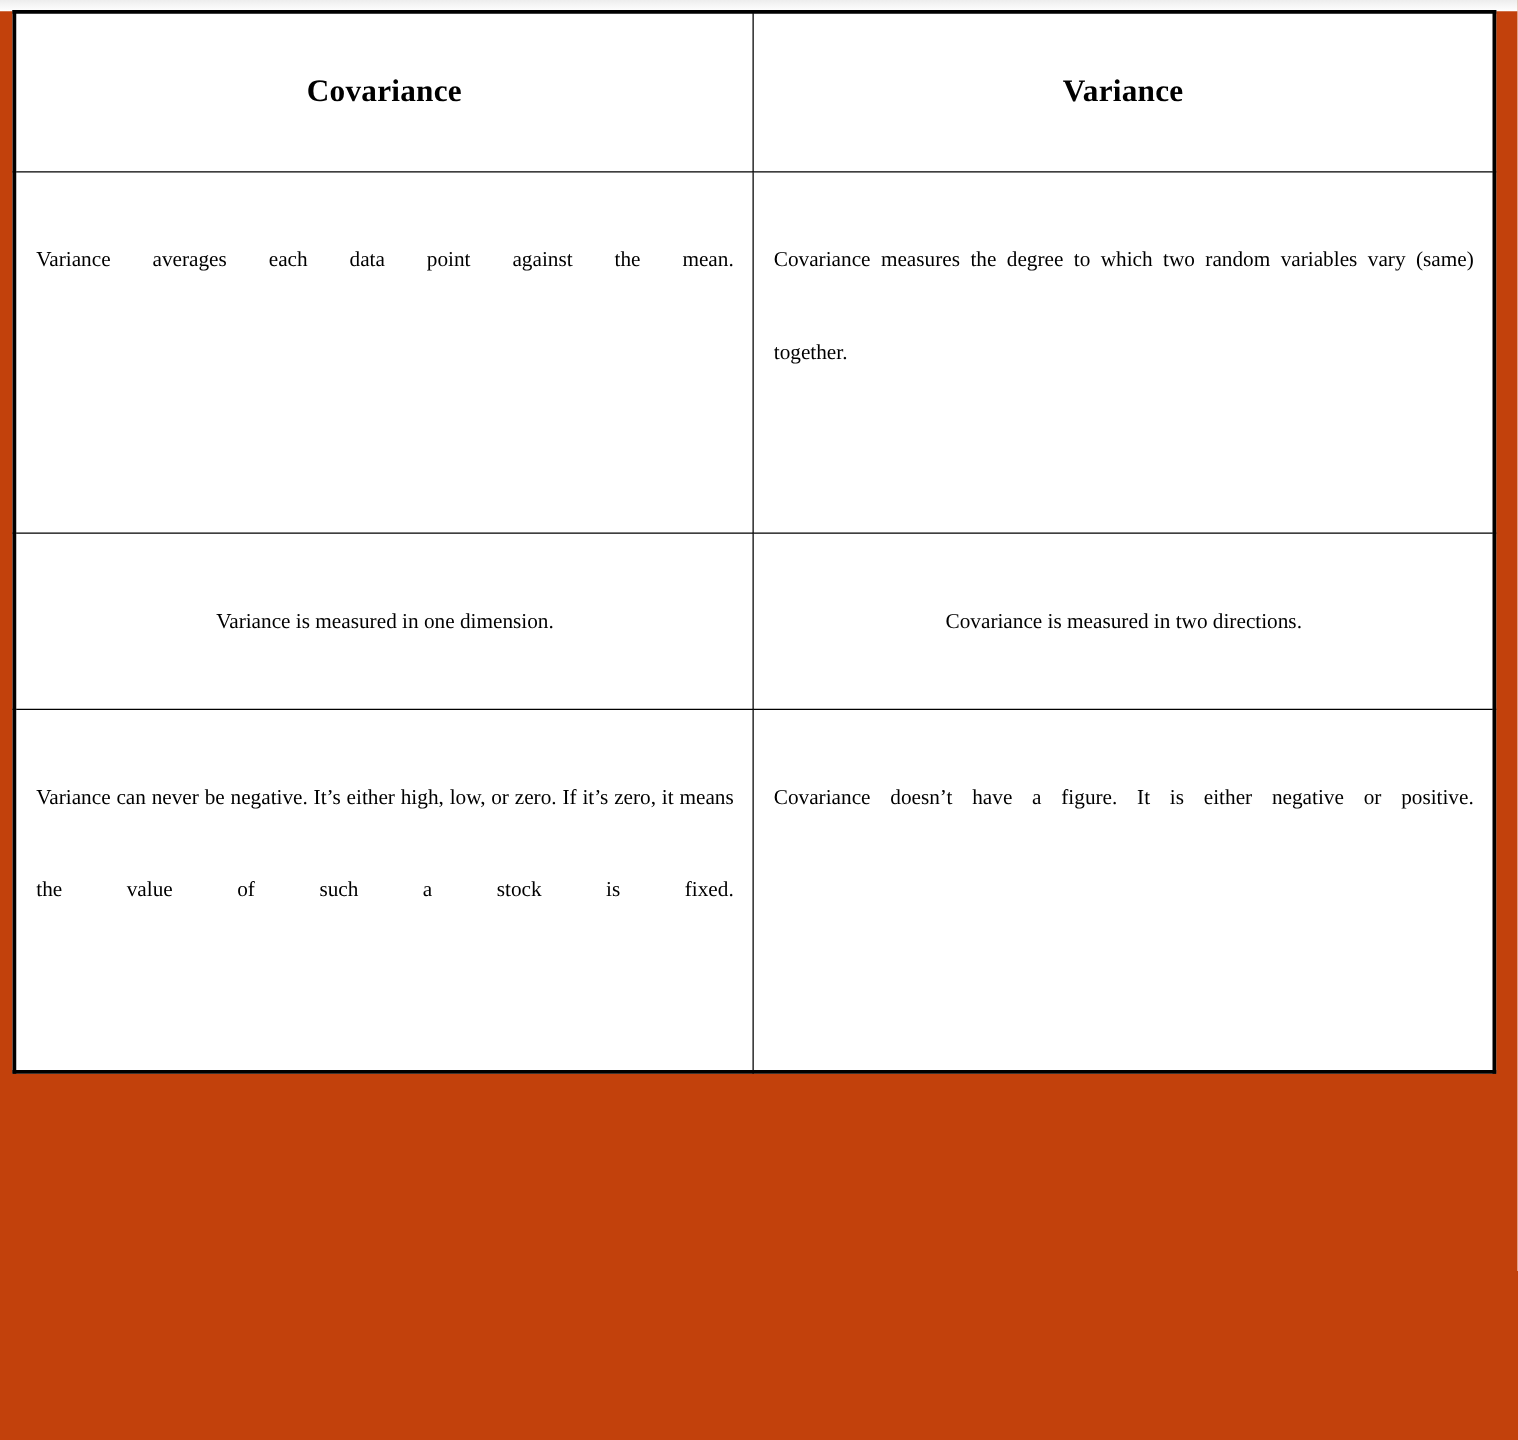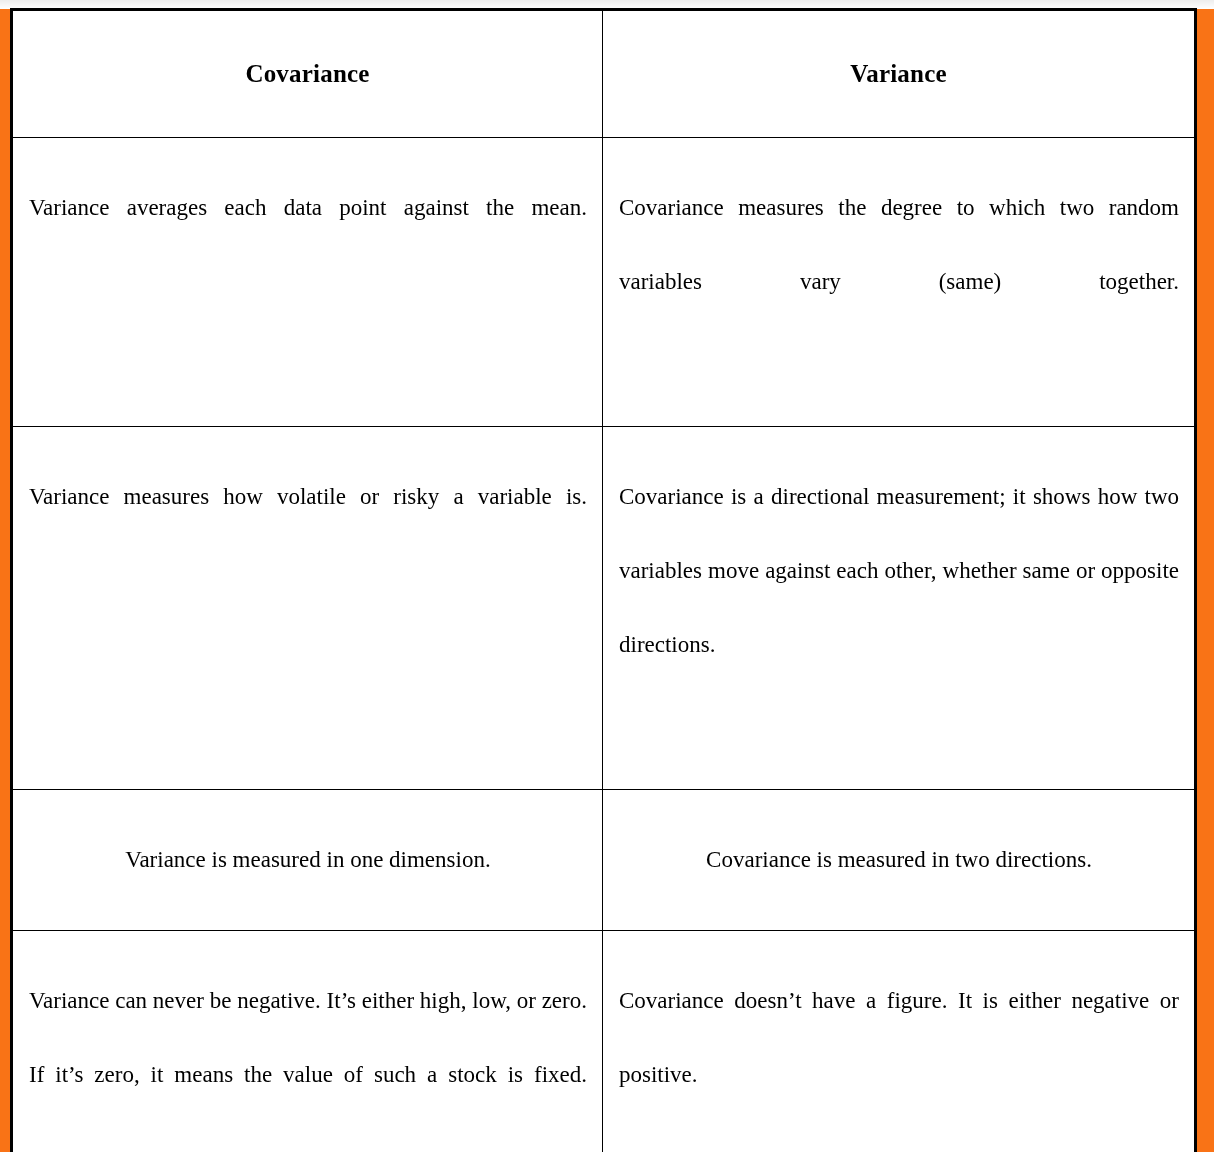--- a/index.html
+++ b/index.html
@@ -11,21 +11,21 @@
     width: 1214px;
     height: 1152px;
     overflow: hidden;
     font-family: "Liberation Serif", "DejaVu Serif", serif;
     color: #000000;
   }
   .page {
     position: relative;
     width: 1214px;
     height: 1152px;
-    background: #f97316;
+    background: #c2410c;
   }
   
   .top-strip {
     position: absolute;
     left: 0;
     top: 0;
     width: 1214px;
     height: 9px;
     background: linear-gradient(to bottom, #ededed 0%, #f7f7f7 55%, #ffffff 100%);
   }
@@ -58,21 +58,21 @@
   table.cmp th {
     text-align: center;
     vertical-align: middle;
     font-weight: bold;
     font-size: 25px;
     height: 126px;
     padding: 0 14px;
     letter-spacing: 0.2px;
   }
   table.cmp td {
-    font-size: 23px;
+    font-size: 17px;
     line-height: 74px;
     text-align: justify;
     text-justify: inter-word;
     padding: 33px 15px 33px 16px;
     hyphens: none;
   }
   
   tr.row-1 td { height: 156px; }
   tr.row-2 td { height: 293px; }
   tr.row-3 td { height: 68px; }
@@ -115,28 +115,20 @@
 
         <tr class="row-1">
           <td>
             <span class="para">Variance averages each data point against the mean.</span>
           </td>
           <td>
             <span class="para">Covariance measures the degree to which two random variables vary (same) together.</span>
           </td>
         </tr>
 
-        <tr class="row-2">
-          <td>
-            <span class="para">Variance measures how volatile or risky a variable is.</span>
-          </td>
-          <td>
-            <span class="para">Covariance is a directional measurement; it shows how two variables move against each other, whether same or opposite directions.</span>
-          </td>
-        </tr>
 
         <tr class="row-3">
           <td class="single">
             <span class="para">Variance is measured in one dimension.</span>
           </td>
           <td class="single">
             <span class="para">Covariance is measured in two directions.</span>
           </td>
         </tr>
 

